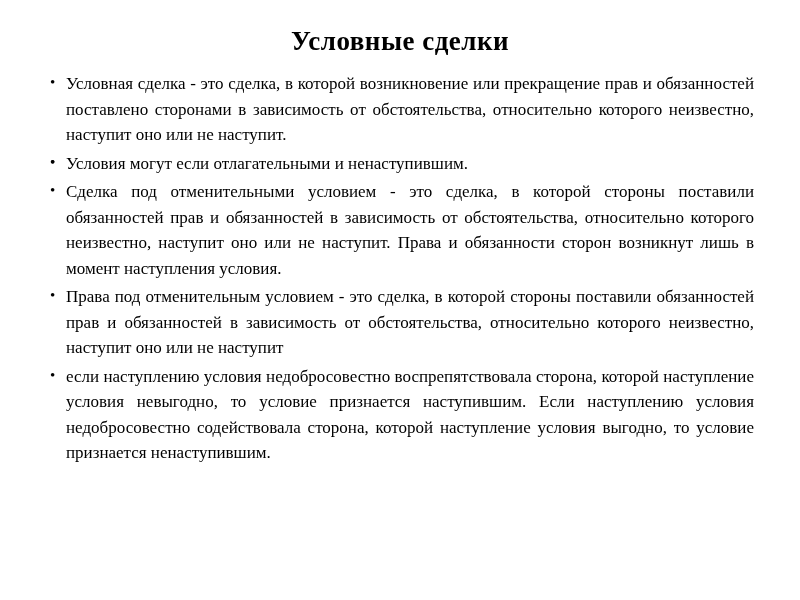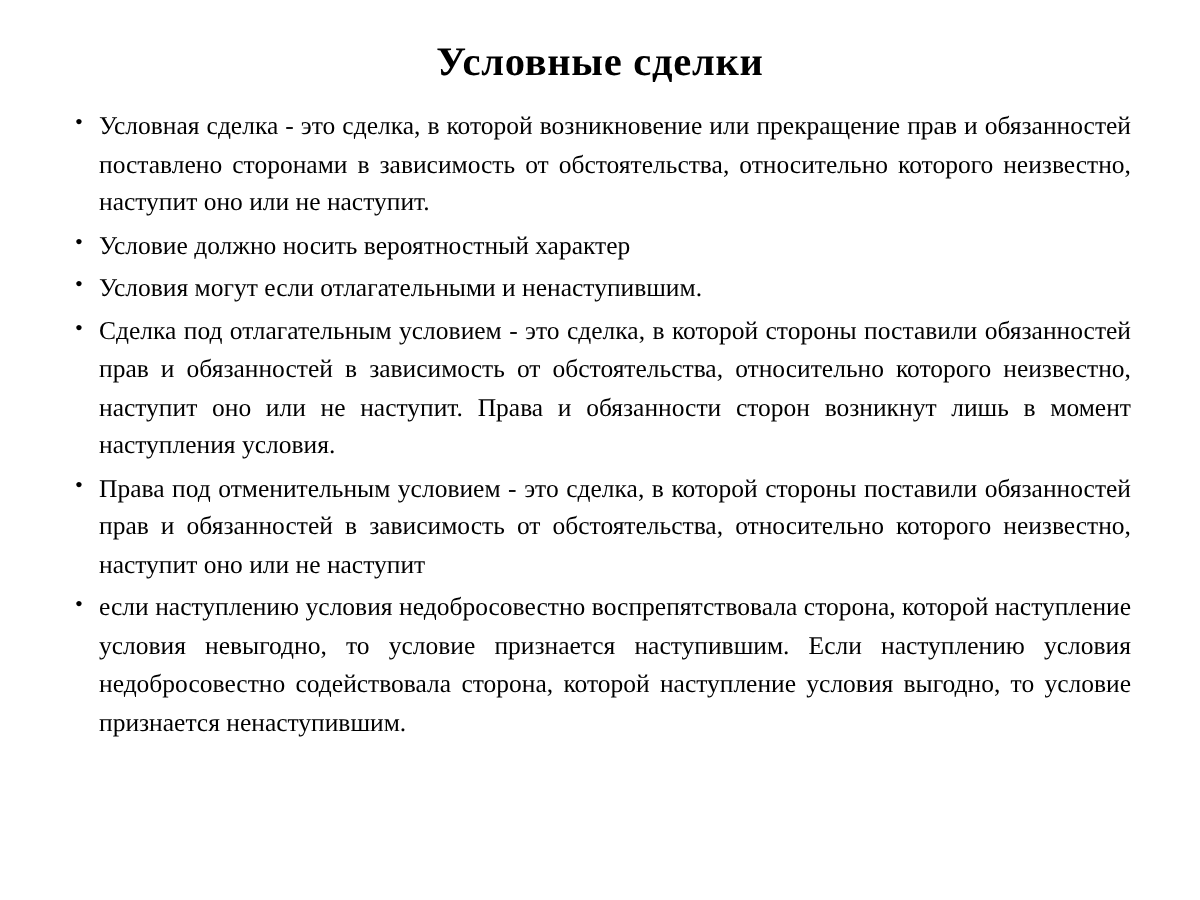--- a/index.html
+++ b/index.html
@@ -48,19 +48,19 @@
   }
   .b { font-weight: normal; }
 </style>
 </head>
 <body>
 
 <div class="slide">
   <h1 class="title">Условные сделки</h1>
   <ul class="bullets">
       <li><span class="dot">•</span><span class="b">Условная сделка - </span><span>это сделка, в которой возникновение или прекращение прав и обязанностей поставлено сторонами в зависимость от обстоятельства, относительно которого неизвестно, наступит оно или не наступит.</span></li>
-      <li><span class="dot">•</span><span>Условие должно носить вероятностный характер</span></li>
+      <li><span class="dot">•</span></li>
       <li><span class="dot">•</span><span>Условия могут если </span><span class="b">отлагательными и ненаступившим.</span></li>
-      <li><span class="dot">•</span><span class="b">Сделка под отлагательным условием - </span><span>это сделка, в которой стороны поставили </span><span class="b">обязанностей</span><span> прав и обязанностей в зависимость от обстоятельства, относительно которого неизвестно, наступит оно или не наступит. Права и обязанности сторон возникнут лишь в момент наступления условия.</span></li>
+      <li><span class="dot">•</span><span class="b">Сделка под отменительными условием - </span><span>это сделка, в которой стороны поставили </span><span class="b">обязанностей</span><span> прав и обязанностей в зависимость от обстоятельства, относительно которого неизвестно, наступит оно или не наступит. Права и обязанности сторон возникнут лишь в момент наступления условия.</span></li>
       <li><span class="dot">•</span><span class="b">Права под отменительным условием - </span><span>это сделка, в которой стороны поставили </span><span class="b">обязанностей</span><span> прав и обязанностей в зависимость от обстоятельства, относительно которого неизвестно, наступит оно или не наступит</span></li>
       <li><span class="dot">•</span><span>если наступлению условия </span><span class="b">недобросовестно</span><span> воспрепятствовала сторона, которой наступление условия невыгодно, то условие признается наступившим. Если наступлению условия </span><span class="b">недобросовестно</span><span> содействовала сторона, которой наступление условия выгодно, то условие признается ненаступившим.</span></li>
     </ul>
 </div>
 
 </body></html>

